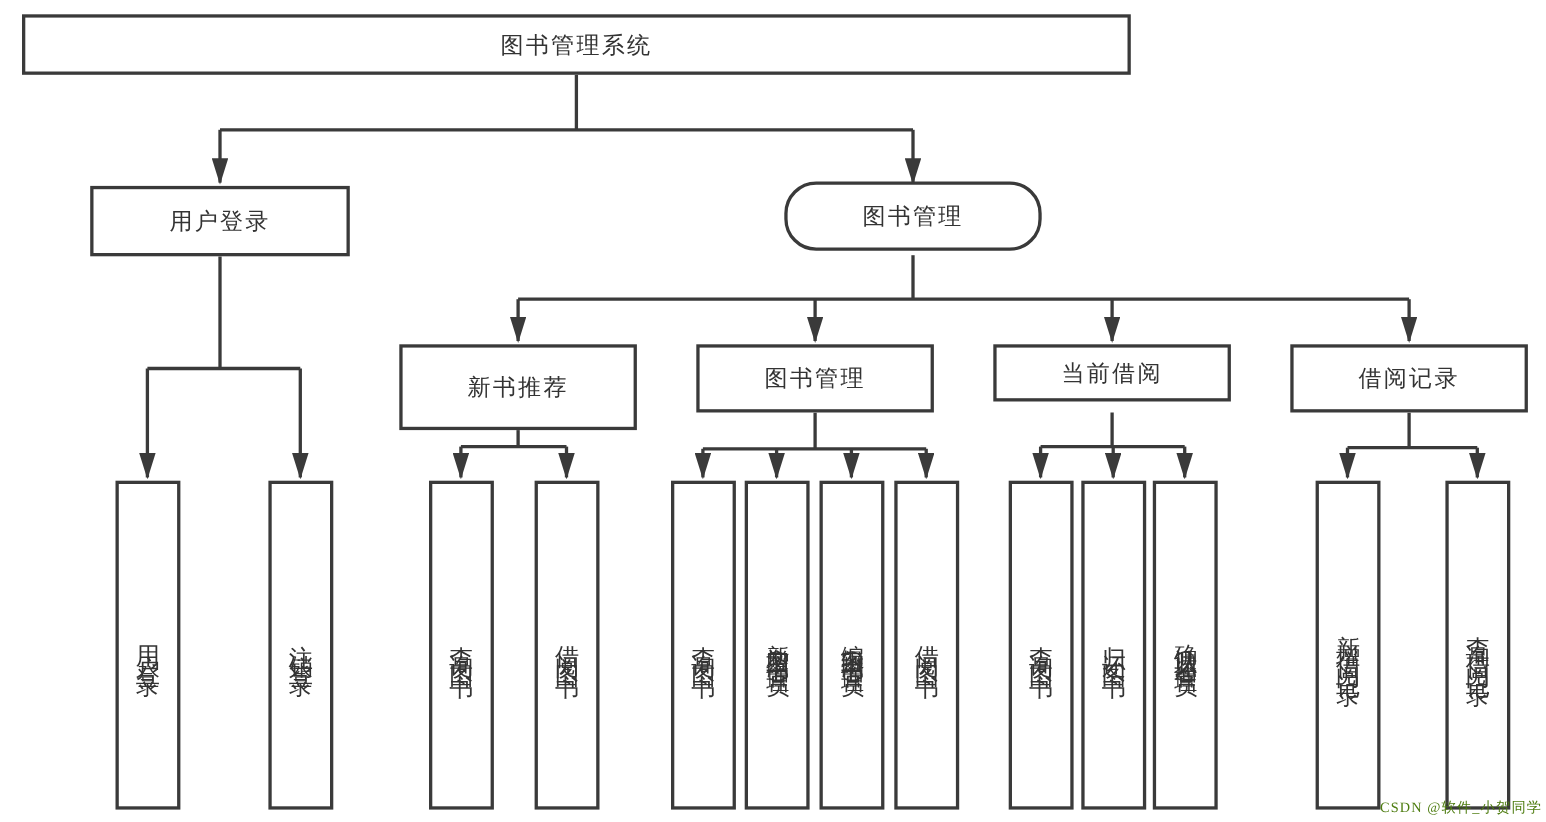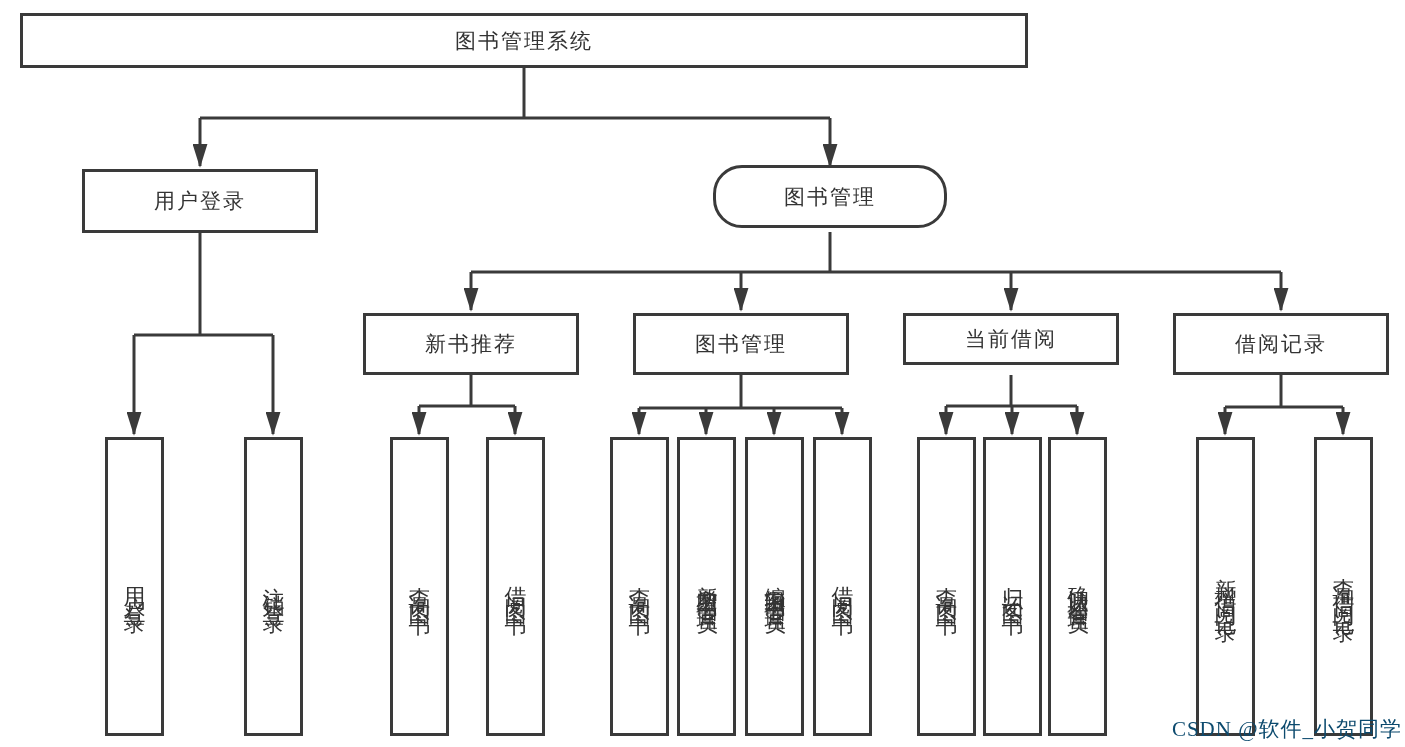--- a/index.html
+++ b/index.html
@@ -13,21 +13,21 @@
     display:flex;align-items:center;justify-content:center;z-index:2;
   }
   .h-node{font-size:21px;letter-spacing:2px;}
   .v-node .vtext{
     writing-mode:vertical-rl;line-height:1;font-size:22px;letter-spacing:9px;
     color:#333;
   }
   .v-node.long .vtext{font-size:21px;letter-spacing:4px;}
   .watermark{
     position:absolute;right:3px;bottom:4px;z-index:5;
-    font-size:21px;color:#0c4a6e;letter-spacing:1px;white-space:nowrap;
+    font-size:13px;color:#4d7c0f;letter-spacing:1px;white-space:nowrap;
   }
 </style>
 </head>
 <body>
 
 <div class="canvas">
 
   <svg class="connectors" viewBox="0 0 1405 747" xmlns="http://www.w3.org/2000/svg">
     <defs>
       <marker id="arr" viewBox="0 0 8 5" refX="7.4" refY="2.5" markerWidth="8" markerHeight="5" orient="auto" markerUnits="strokeWidth">
@@ -82,21 +82,21 @@
     <span>图书管理系统</span>
   </div>
 
   <div class="node h-node" style="left:82px;top:169px;width:236px;height:64px;">
     <span>用户登录</span>
   </div>
   <div class="node h-node" style="left:713px;top:165px;width:234px;height:63px;border-radius:29px;">
     <span>图书管理</span>
   </div>
 
-  <div class="node h-node" style="left:363px;top:313px;width:216px;height:62px;">
+  <div class="node h-node" style="left:363px;top:313px;width:216px;height:78px;">
     <span>新书推荐</span>
   </div>
   <div class="node h-node" style="left:633px;top:313px;width:216px;height:62px;">
     <span>图书管理</span>
   </div>
   <div class="node h-node" style="left:903px;top:313px;width:216px;height:52px;">
     <span>当前借阅</span>
   </div>
   <div class="node h-node" style="left:1173px;top:313px;width:216px;height:62px;">
     <span>借阅记录</span>

